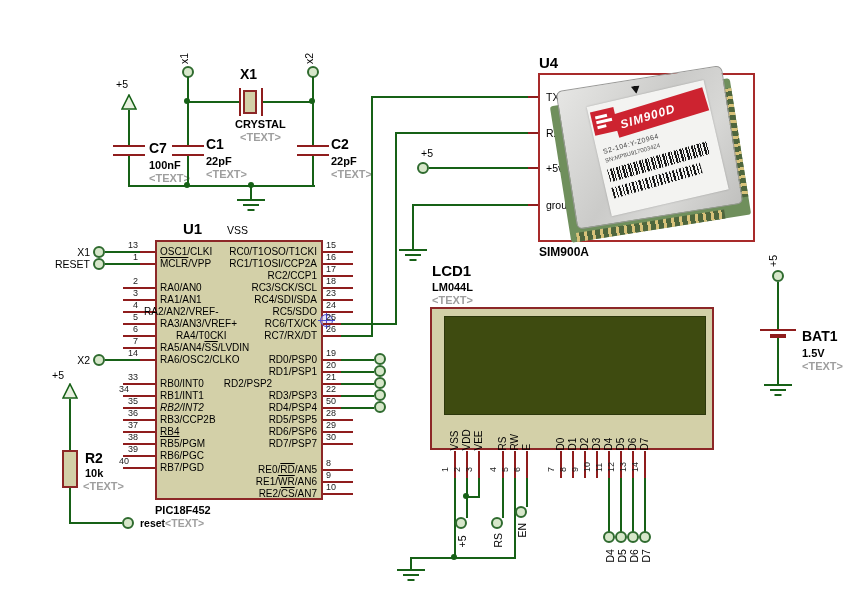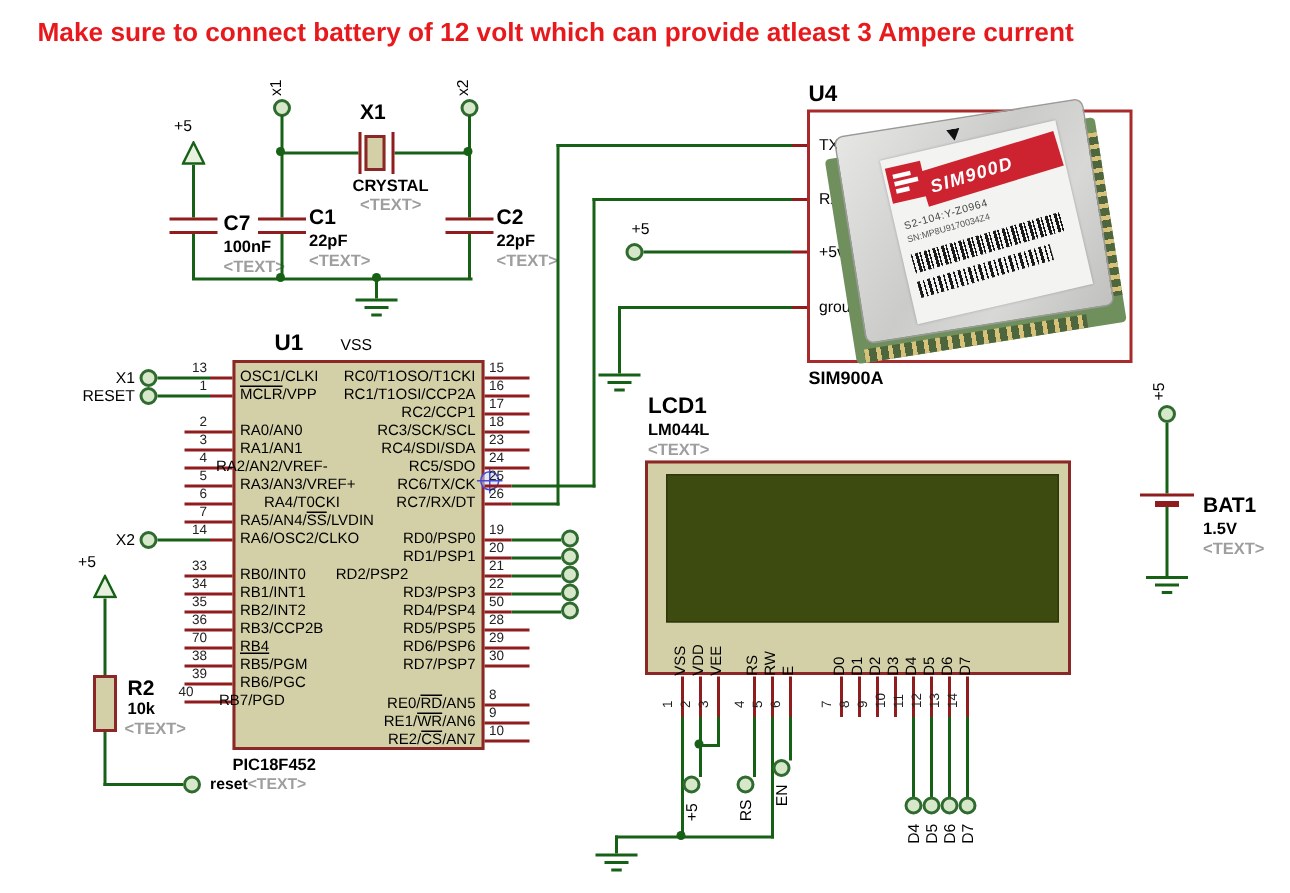--- a/index.html
+++ b/index.html
@@ -68,21 +68,20 @@
   .mod-bar2{position:absolute;left:6px;top:82px;width:92px;height:11px;transform:rotate(-3deg);
       background:repeating-linear-gradient(90deg,#1a1a1a 0 2px,transparent 2px 4px,#1a1a1a 4px 5px,transparent 5px 7px)}
   .mod-mark{position:absolute;left:74px;top:6px;width:9px;height:8px;background:#111;
       clip-path:polygon(50% 100%,0 0,100% 0)}
 </style>
 </head>
 <body>
 
 <div id="canvas">
 
-  <div class="title">Make sure to connect battery of 12 volt which can provide atleast 3 Ampere current</div>
 
   <div class="lbl" style="left:116px;top:78px">+5</div>
   <div class="abs" style="left:121px;top:94px">
     <svg width="16" height="16">
         <path d="M8 1 L15 15 L1 15 Z" fill="#e8f0e0" stroke="#176117" stroke-width="1.6"></path>
       </svg>
   </div>
   <div class="wv" style="left:128px;top:110px;height:35px"></div>
   <div class="ph" style="left:113px;top:145px;width:32px"></div>
   <div class="ph" style="left:113px;top:154px;width:32px"></div>
@@ -305,40 +304,40 @@
     <div class="pnum" style="left: 110px; top: 336px; width: 28px; text-align: right;">7</div>
     <div class="pname" style="left: 160px; top: 342px;"><span>RA5/AN4/</span><span class="ov">SS</span><span>/LVDIN</span></div>
     <div class="ph" style="left: 140px; top: 359px; width: 15px;"></div>
     <div class="wh" style="left: 105px; top: 359px; width: 35px;"></div>
     <div class="pnum" style="left: 110px; top: 348px; width: 28px; text-align: right;">14</div>
     <div class="pname" style="left: 160px; top: 354px;">RA6/OSC2/CLKO</div>
     <div class="ph" style="left: 123px; top: 383px; width: 32px;"></div>
     <div class="pnum" style="left: 110px; top: 372px; width: 28px; text-align: right;">33</div>
     <div class="pname" style="left: 160px; top: 378px;">RB0/INT0</div>
     <div class="ph" style="left: 123px; top: 395px; width: 32px;"></div>
-    <div class="pnum" style="left: 110px; top: 384px; width: 28px; text-align: right;">34</div>
+    <div class="pnum" style="left: 110px; top: 384px; width: 28px; text-align: center;">34</div>
     <div class="pname" style="left: 160px; top: 390px;">RB1/INT1</div>
     <div class="ph" style="left: 123px; top: 407px; width: 32px;"></div>
     <div class="pnum" style="left: 110px; top: 396px; width: 28px; text-align: right;">35</div>
-    <div class="pname" style="left: 160px; top: 402px;">RB2/INT2</div>
+    <div class="pname" style="left: 160px; top: 402px; font-style: italic;">RB2/INT2</div>
     <div class="ph" style="left: 123px; top: 419px; width: 32px;"></div>
     <div class="pnum" style="left: 110px; top: 408px; width: 28px; text-align: right;">36</div>
     <div class="pname" style="left: 160px; top: 414px;">RB3/CCP2B</div>
     <div class="ph" style="left: 123px; top: 431px; width: 32px;"></div>
-    <div class="pnum" style="left: 110px; top: 420px; width: 28px; text-align: right;">70</div>
+    <div class="pnum" style="left: 110px; top: 420px; width: 28px; text-align: right;">37</div>
     <div class="pname" style="left: 160px; top: 426px; text-decoration: underline;">RB4</div>
     <div class="ph" style="left: 123px; top: 443px; width: 32px;"></div>
     <div class="pnum" style="left: 110px; top: 432px; width: 28px; text-align: right;">38</div>
     <div class="pname" style="left: 160px; top: 438px;">RB5/PGM</div>
     <div class="ph" style="left: 123px; top: 455px; width: 32px;"></div>
     <div class="pnum" style="left: 110px; top: 444px; width: 28px; text-align: right;">39</div>
     <div class="pname" style="left: 160px; top: 450px;">RB6/PGC</div>
     <div class="ph" style="left: 123px; top: 467px; width: 32px;"></div>
     <div class="pnum" style="left: 110px; top: 456px; width: 28px; text-align: center;">40</div>
-    <div class="pname" style="left: 146px; top: 462px;">RB7/PGD</div>
+    <div class="pname" style="left: 160px; top: 462px;">RB7/PGD</div>
     <div class="ph" style="left: 323px; top: 251px; width: 30px;"></div>
     <div class="pnum" style="left: 326px; top: 240px;">15</div>
     <div class="pname" style="left: 179px; top: 246px; width: 138px; text-align: right;">RC0/T1OSO/T1CKI</div>
     <div class="ph" style="left: 323px; top: 263px; width: 30px;"></div>
     <div class="pnum" style="left: 326px; top: 252px;">16</div>
     <div class="pname" style="left: 179px; top: 258px; width: 138px; text-align: right;">RC1/T1OSI/CCP2A</div>
     <div class="ph" style="left: 323px; top: 275px; width: 30px;"></div>
     <div class="pnum" style="left: 326px; top: 264px;">17</div>
     <div class="pname" style="left: 179px; top: 270px; width: 138px; text-align: right;">RC2/CCP1</div>
     <div class="ph" style="left: 323px; top: 287px; width: 30px;"></div>

